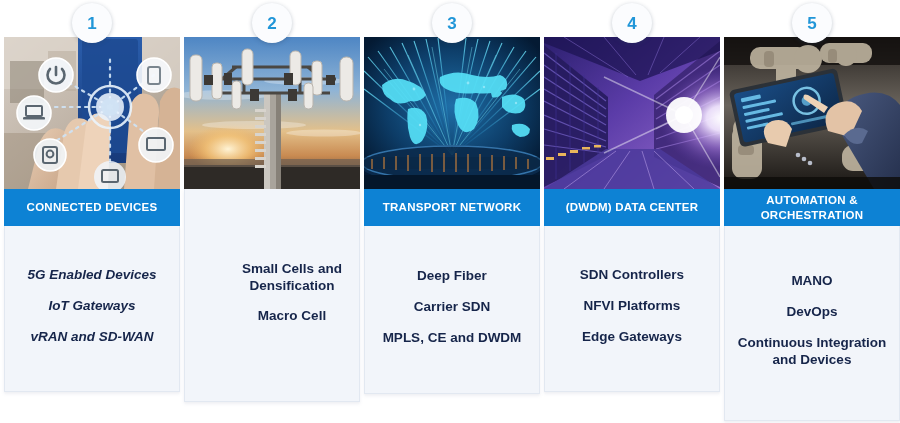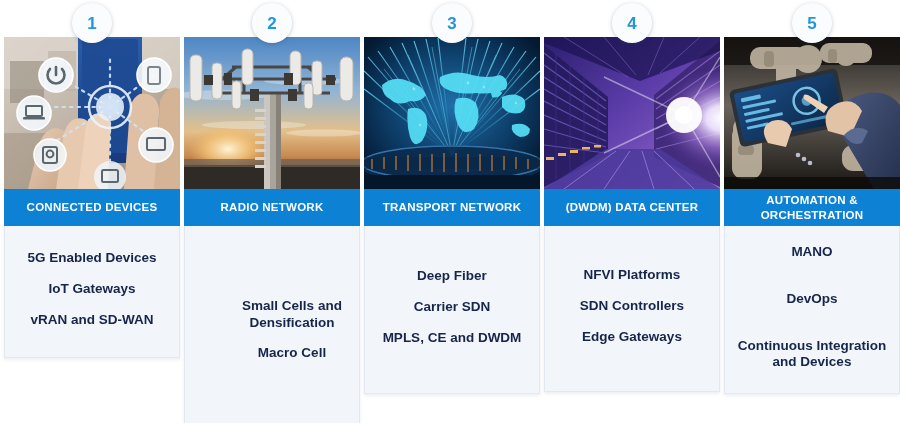--- a/index.html
+++ b/index.html
@@ -108,25 +108,25 @@
     font-size: 13.5px;
     font-weight: bold;
     color: #16254a;
     line-height: 1.25;
     margin: 7px 0;
   }
   .item:first-child { margin-top: 0; }
   .item:last-child { margin-bottom: 0; }
 
   
-  .p1 .body-panel { height: 132px; }
+  .p1 .body-panel { height: 166px; font-style: italic; }
   .p2 .body-panel { height: 213px; padding-left: 48px; }
   .p3 .body-panel { height: 168px; align-items: center; }
   .p4 .body-panel { height: 166px; }
-  .p5 .body-panel { height: 168px; gap: 16px; }
+  .p5 .body-panel { height: 195px; }
   .p3 .band, .p5 .band { min-height: 37px; }
 </style>
 </head>
 <body>
 
 <div id="infographic">
 
   <div class="pillar p1">
     <div class="badge">
       <span class="badge-num">1</span>
@@ -292,23 +292,20 @@
 
         <g fill="#3c3935">
           <rect x="20" y="38" width="9" height="10"></rect>
             <rect x="40" y="36" width="8" height="12"></rect>
           <rect x="100" y="36" width="9" height="12"></rect>
             <rect x="142" y="38" width="9" height="10"></rect>
           <rect x="66" y="52" width="9" height="12"></rect>
             <rect x="104" y="52" width="9" height="12"></rect>
         </g>
       </svg>
-    </div>
-    <div class="band">
-      <span class="band-label">RADIO NETWORK</span>
     </div>
     <div class="body-panel">
       <div class="item">Small Cells and Densification</div>
       <div class="item">Macro Cell</div>
     </div>
   </div>
 
   <div class="pillar p3">
     <div class="badge">
       <span class="badge-num">3</span>
@@ -491,22 +488,22 @@
             <line x1="140" y1="78" x2="60" y2="116"></line>
           <line x1="140" y1="78" x2="176" y2="20"></line>
             <line x1="140" y1="78" x2="176" y2="140"></line>
         </g>
       </svg>
     </div>
     <div class="band">
       <span class="band-label">(DWDM) DATA CENTER</span>
     </div>
     <div class="body-panel">
+      <div class="item">SDN Controllers</div>
       <div class="item">NFVI Platforms</div>
-      <div class="item">SDN Controllers</div>
       <div class="item">Edge Gateways</div>
     </div>
   </div>
 
   <div class="pillar p5">
     <div class="badge">
       <span class="badge-num">5</span>
     </div>
     <div class="photo">
       <svg viewBox="0 0 176 152" preserveAspectRatio="none">

